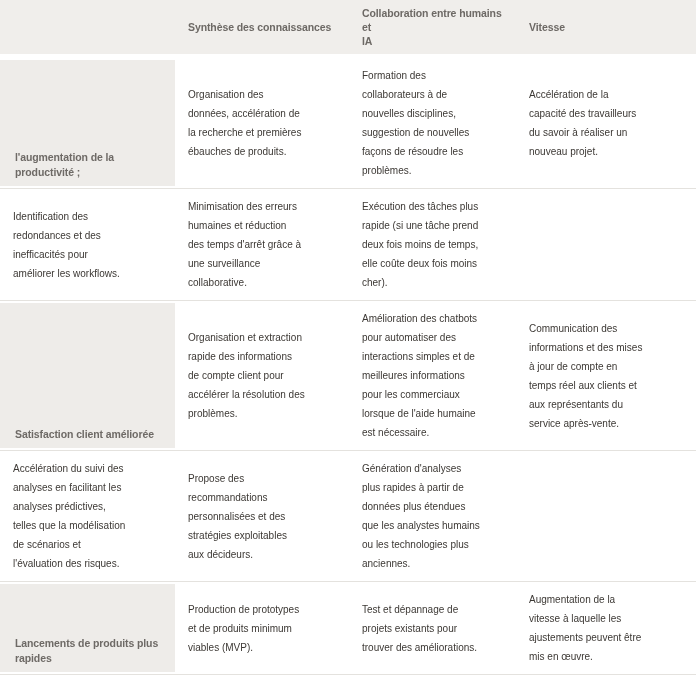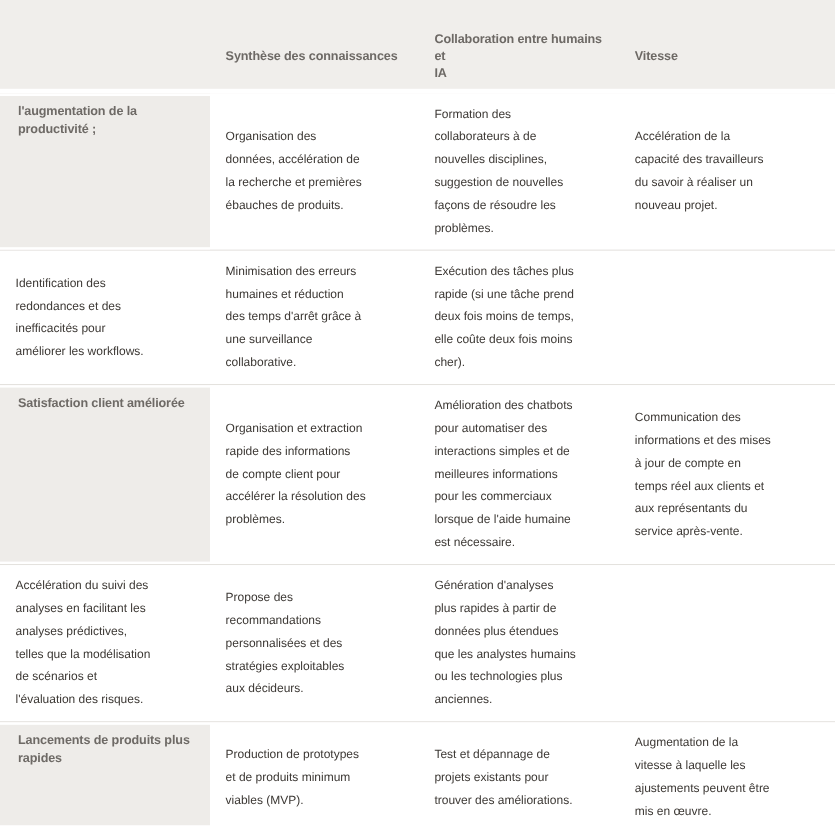--- a/index.html
+++ b/index.html
@@ -42,41 +42,40 @@
   .hcell {
     box-sizing: border-box;
     display: flex;
     align-items: center;
     padding: 6px 6px 6px 13px;
     font-size: 10.5px;
     font-weight: bold;
     color: #6d6965;
     line-height: 14px;
     letter-spacing: -0.1px;
-    margin-top: 20px;
   }
   .hcell span, .rowheader span, .cell span {
     white-space: pre-line;
   }
   .trow {
     background: #ffffff;
     border-bottom: 1px solid #e4e2de;
   }
   .trow.r1 { min-height: 125px; }
   .trow.r2 { min-height: 111px; }
   .trow.r3 { min-height: 138px; }
   .trow.r4 { min-height: 121px; }
   .trow.r5 { min-height: 81px;  }
   .rowheader {
     box-sizing: border-box;
     background: #eeece9;
     border-top: 2px solid #ffffff;
     border-bottom: 2px solid #ffffff;
     display: flex;
-    align-items: flex-start;
+    align-items: flex-end;
     padding: 6px 4px 6px 15px;
     font-size: 10.5px;
     font-weight: bold;
     color: #6e6a66;
     line-height: 15px;
     letter-spacing: -0.1px;
   }
   .cell {
     box-sizing: border-box;
     display: flex;

